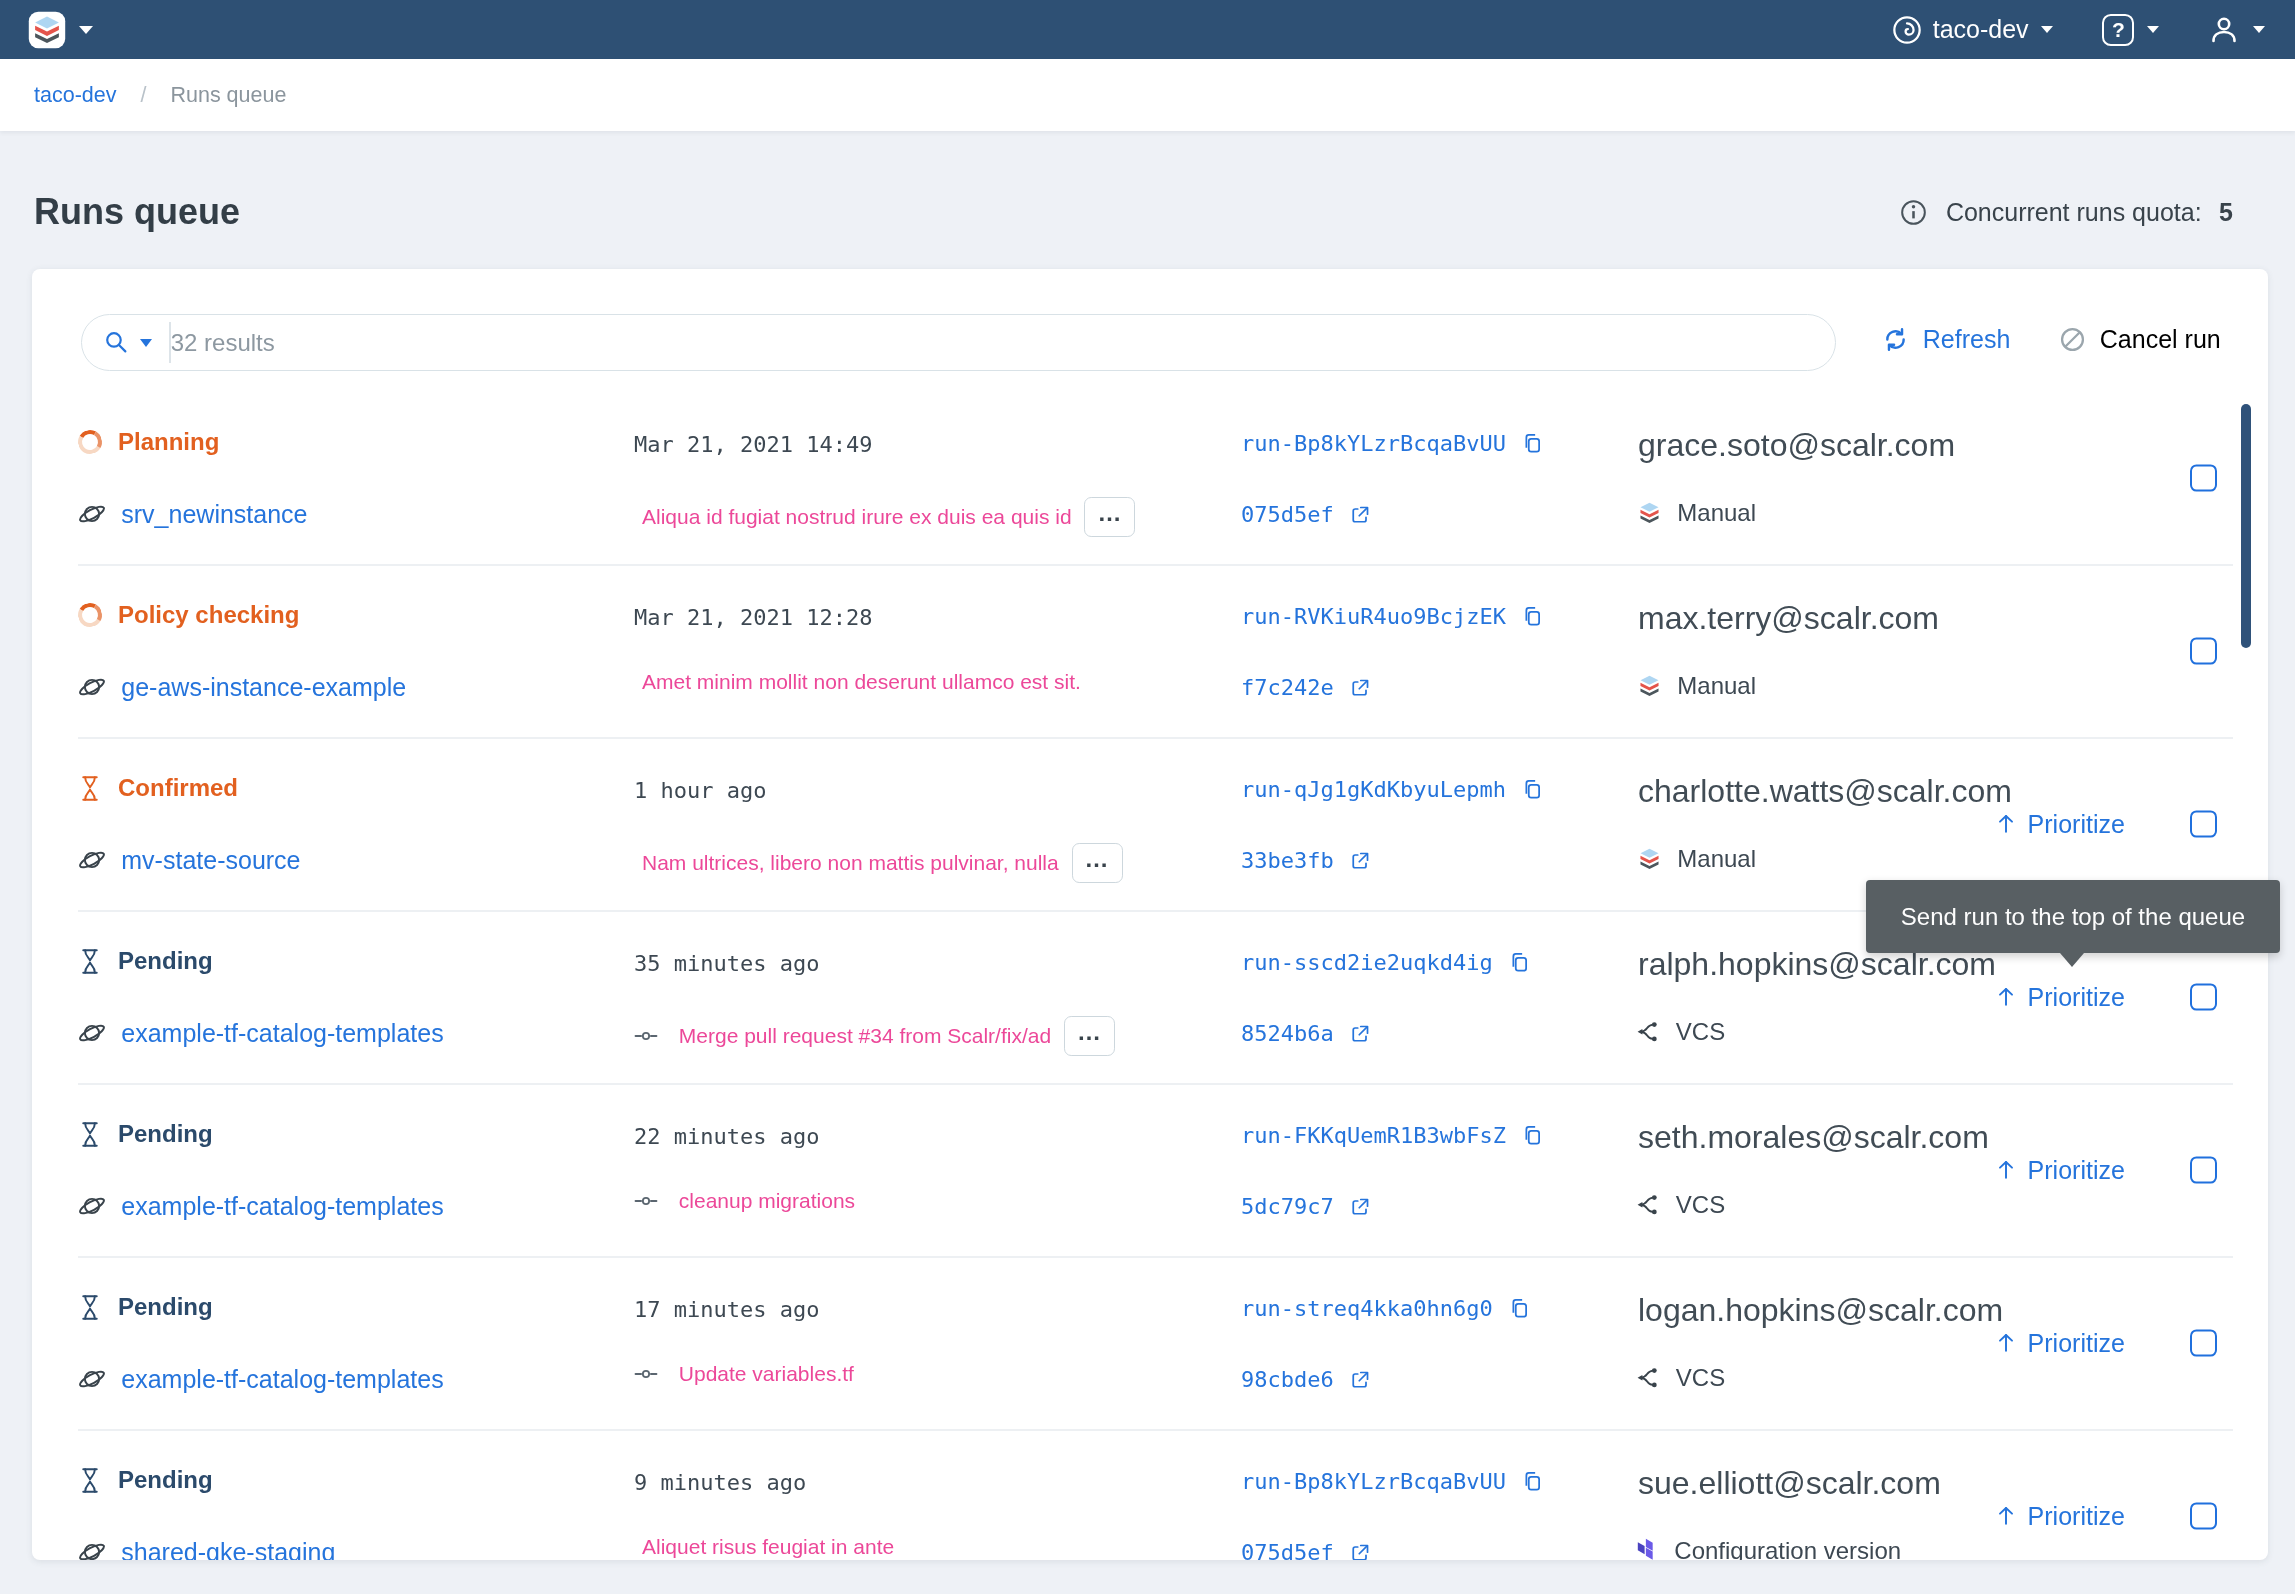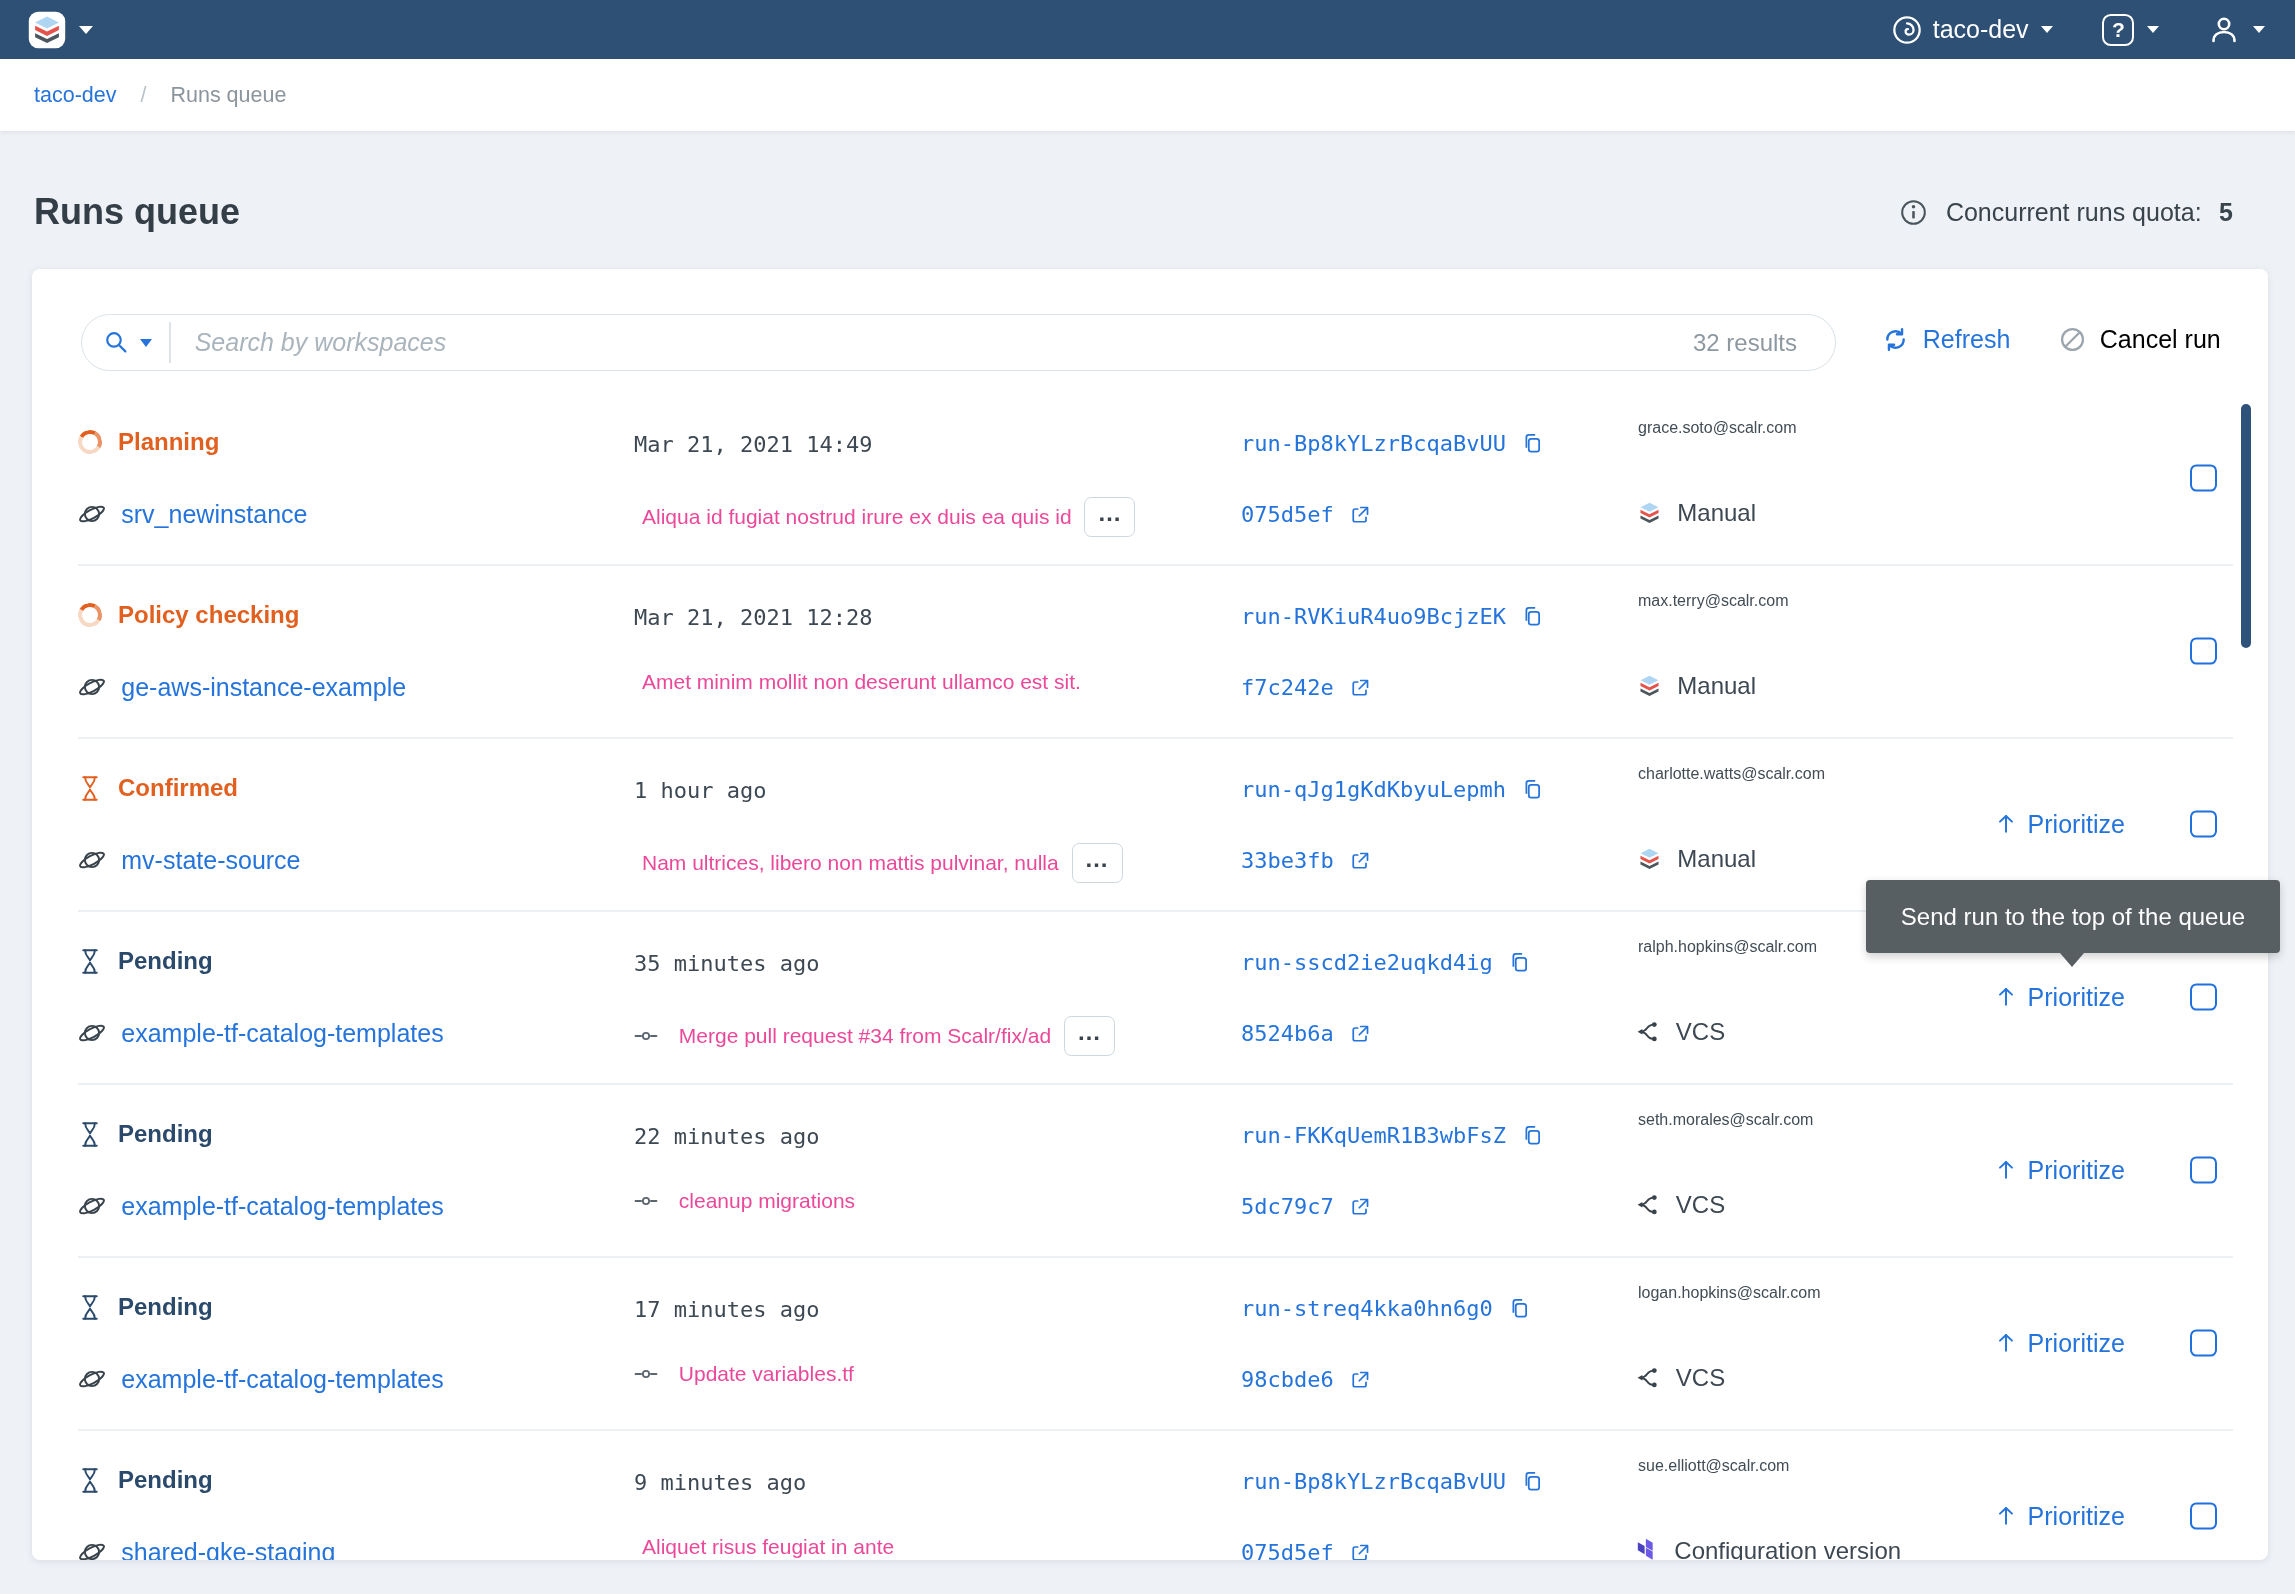--- a/index.html
+++ b/index.html
@@ -71,21 +71,21 @@
   .ws-link { color:var(--accent,#2574dc); font-size:25px; cursor:pointer; }
   .c-time { position:absolute; left:602px; top:41px; font-size:22px; color:#3d4852; }
   .c-desc { position:absolute; left:602px; top:106px; display:flex; align-items:center; gap:12.8px; }
   .desc-text { color:#ec4899; font-size:21px; white-space:nowrap;margin-left:8px; }
   .more-btn { min-width:51px; height:40px; border:1.6px solid #cdd7dd; border-radius:7.2px; color:#39434b;
     font-size:24px; font-weight:700; display:flex; align-items:center; justify-content:center;
     letter-spacing:0.8px; cursor:pointer; background:#fff; padding-bottom:8px; }
   .c-runid { position:absolute; left:1209px; top:40px; display:flex; align-items:center; gap:14.3px; }
   .run-link { color:var(--accent,#2574dc); font-size:22px; cursor:pointer; }
   .c-commit { position:absolute; left:1209px; top:111px; display:flex; align-items:center; gap:14.3px; }
-  .c-user { position:absolute; left:1606px; top:28px; font-size:16px; color:#414c55; }
+  .c-user { position:absolute; left:1606px; top:36px; font-size:32px; color:#414c55; }
   .c-source { position:absolute; left:1604px; top:108px; display:flex; align-items:center; gap:14.3px;
     font-size:24px; color:#3d4852; }
   .prioritize { position:absolute; left:1962px; top:50%; transform:translateY(-50%);
     display:flex; align-items:center; gap:9.6px; color:var(--accent,#2574dc); font-size:25px; cursor:pointer; }
   .checkbox { position:absolute; left:2158px; top:50%; transform:translateY(-50%);
     width:27px; height:27px; border:2.4px solid #2070dd; border-radius:6.4px; background:#fff; cursor:pointer; }
   .scrollbar { position:absolute; left:2209px; top:135px; width:10.4px; height:244px;
     background:#2f527a; border-radius:5.6px; }
 
   
@@ -166,21 +166,20 @@
     <span class="search-left">
       <span>
         <svg width="27" height="27" viewBox="0 0 32 32" fill="none" stroke="#2574dc" stroke-width="2.6" stroke-linecap="round">
           <circle cx="13" cy="13" r="8"></circle>
           <line x1="19.5" y1="19.5" x2="26.5" y2="26.5"></line>
         </svg>
       </span>
       <span class="caret-blue"></span>
     </span>
     <span class="pill-divider"></span>
-    <input type="text" placeholder="Search by workspaces" style="">
     <span class="results">32 results</span>
   </div>
   <div class="tool-btn tool-refresh">
     <span>
       <svg width="29" height="29" viewBox="0 0 32 32" fill="none" stroke="#2574dc" stroke-width="2.7" stroke-linecap="round" stroke-linejoin="round">
         <path d="M7 16a9 9 0 0 1 15.6-6.2"></path>
         <path d="M23.2 4.6v5.6h-5.6"></path>
         <path d="M25 16a9 9 0 0 1-15.6 6.2"></path>
         <path d="M8.8 27.4v-5.6h5.6"></path>
       </svg>

